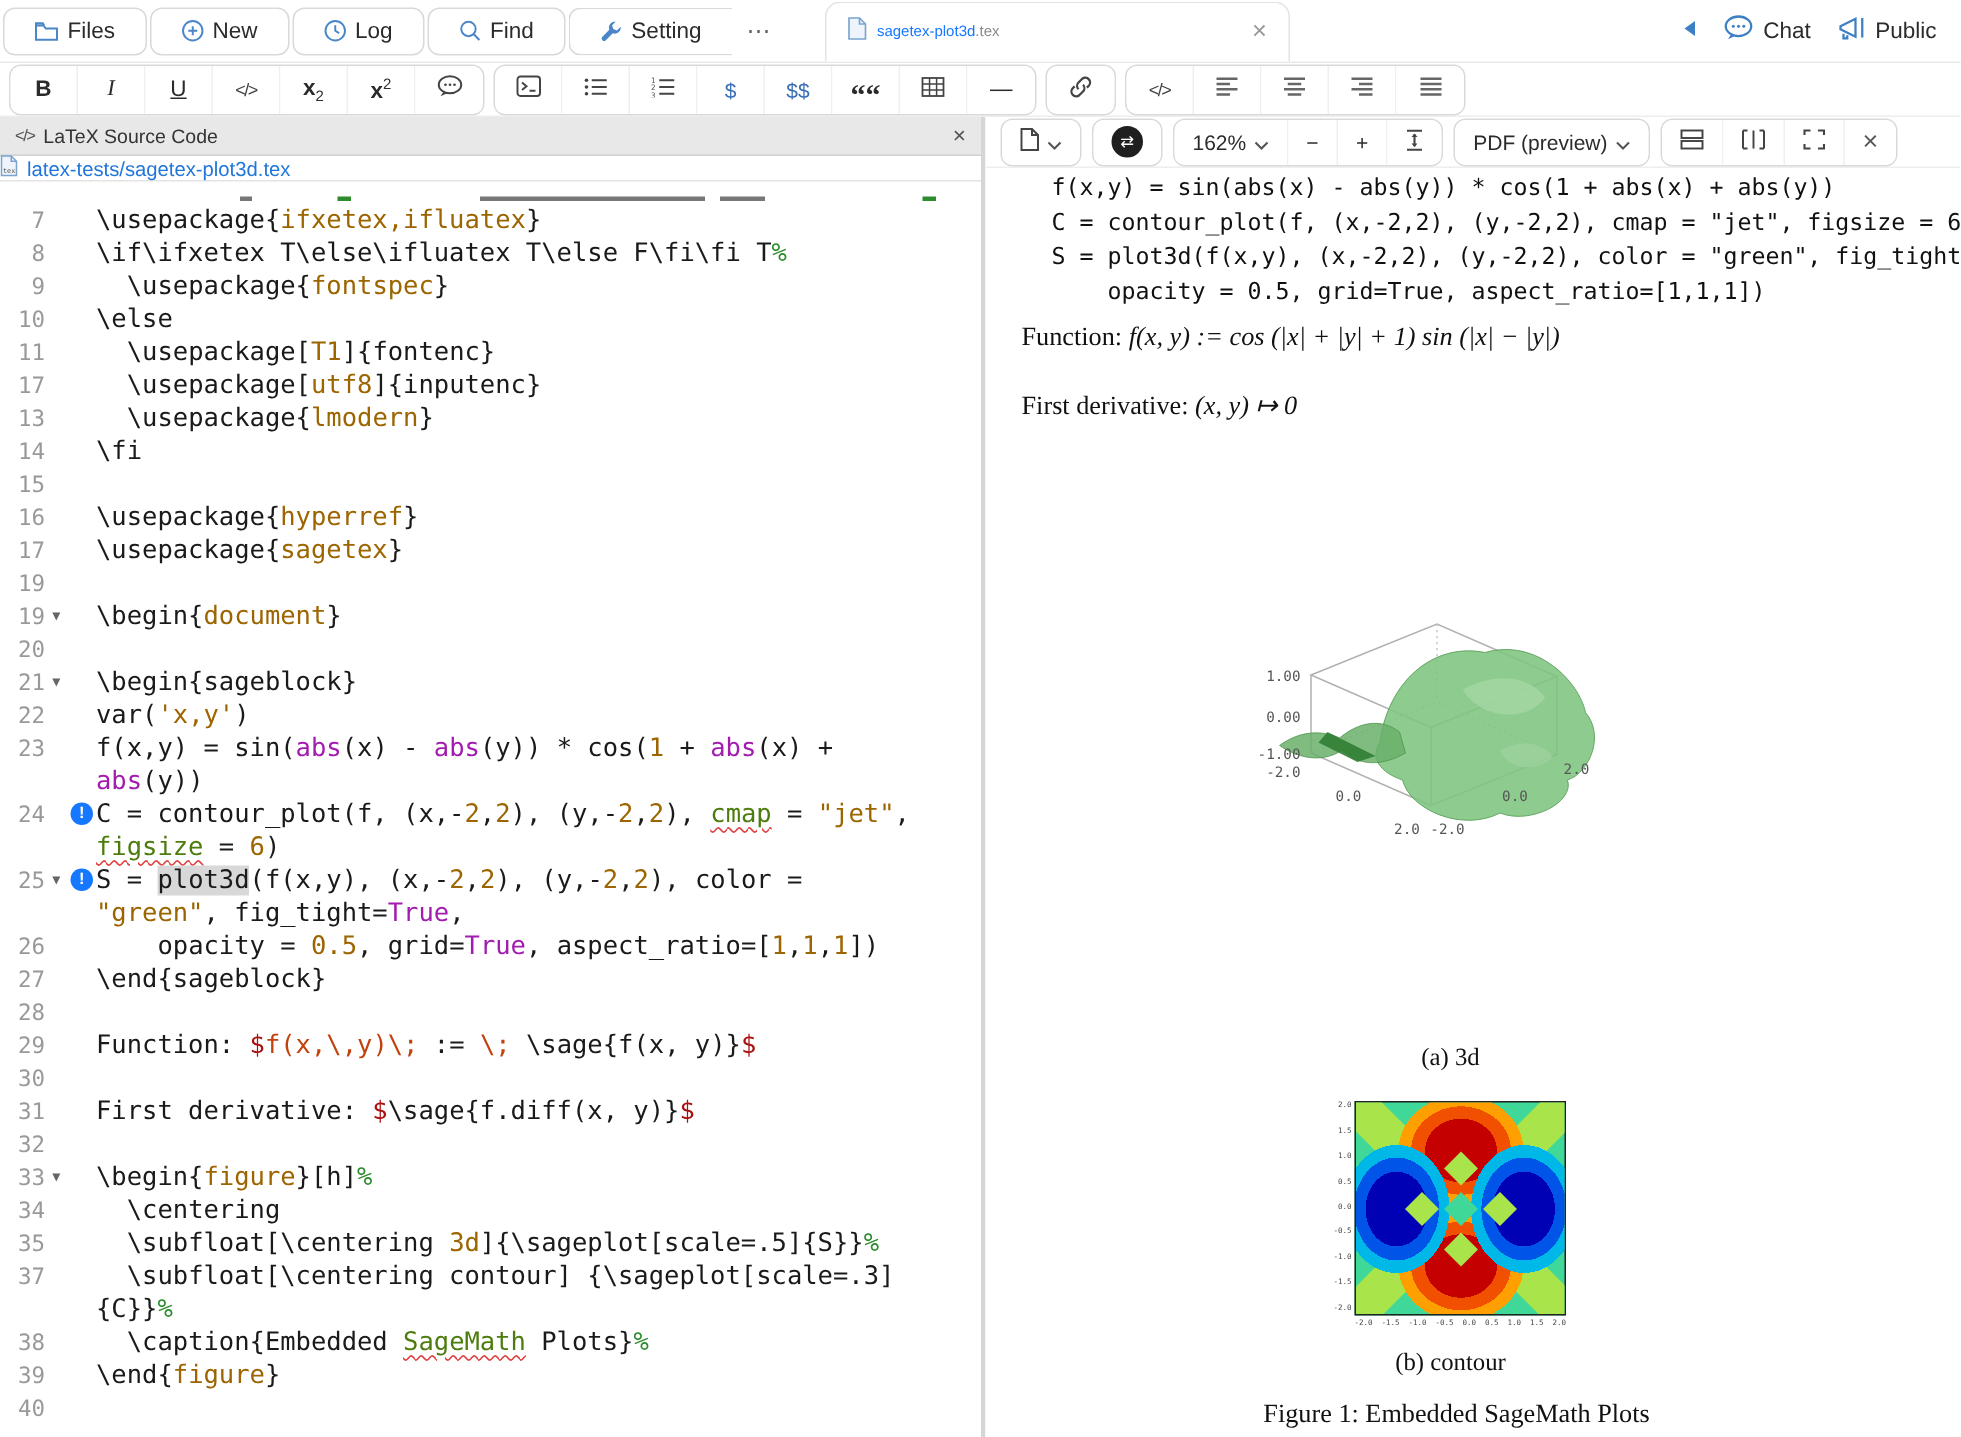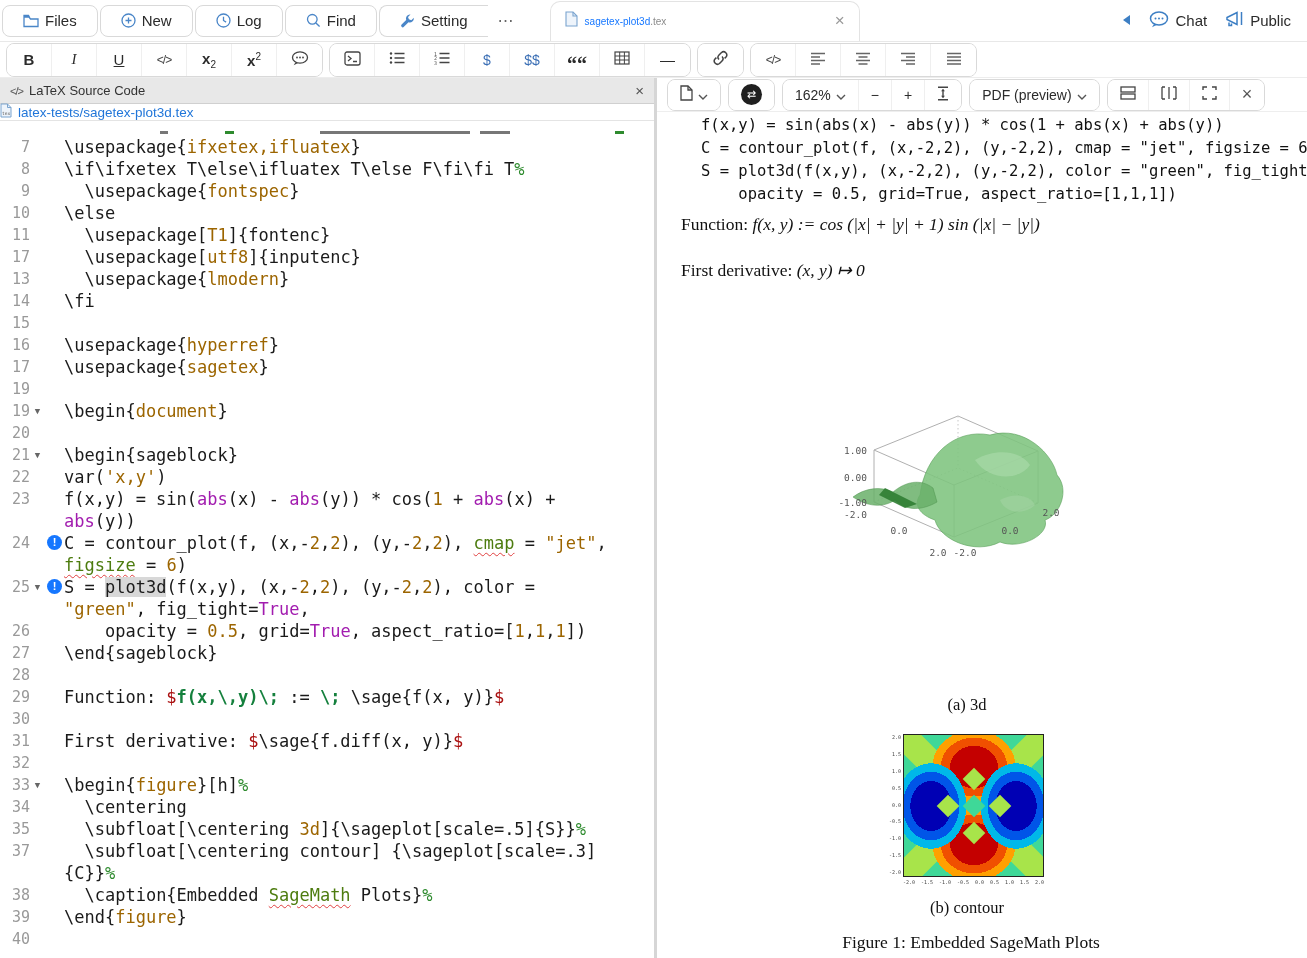--- a/index.html
+++ b/index.html
@@ -65,21 +65,21 @@
   .warnc { width:19px; display:flex; justify-content:center; padding-top:3px; }
   .badge { width:15px; height:15px; border-radius:50%; background:#1677ff; color:#fff;
            font-size:11px; font-weight:bold; line-height:15px; text-align:center;
            font-family:"Liberation Sans",sans-serif; cursor:pointer; }
   .txt { width:556px; font-size:17px; line-height:22px; white-space:pre-wrap;
          overflow-wrap:break-word; color:#1a1a1a; }
   .tk-k { color:#1a1a1a; }
   .tk-a { color:#9c6500; }
   .tk-g { color:#2e8b2e; }
   .tk-b { color:#a21caf; }
-  .tk-r { color:#15803d;font-weight:bold; }
+  .tk-r { color:#c2410c; }
   .tk-d { color:#aa1111; }
   .tk-s { color:#4d7c0f; text-decoration:underline; text-decoration-style:wavy;
           text-decoration-color:#e04040; text-decoration-thickness:1px; text-underline-offset:3px; }
   .tk-h { background:#d8d8d8; }
 
   
   .rp-toolbar { height:34px; display:flex; align-items:center; border-bottom:1px solid #eee; padding-left:3px; }
   .rgrp { display:flex; align-items:stretch; height:32px; border:1px solid #d9d9d9;
           border-radius:8px; margin-left:7px; overflow:hidden; background:#fff; }
   .rbtn { display:flex; align-items:center; justify-content:center; gap:5px; padding:0 12px;

